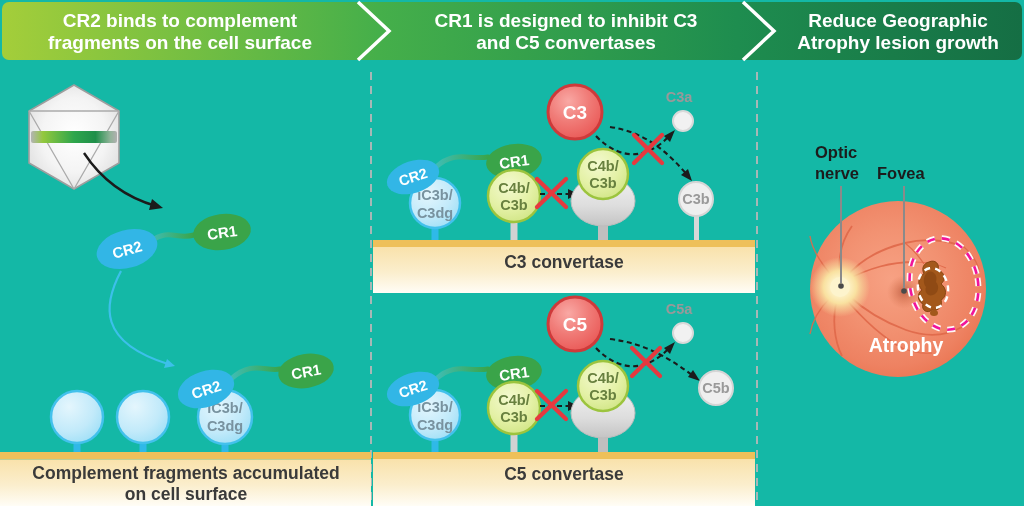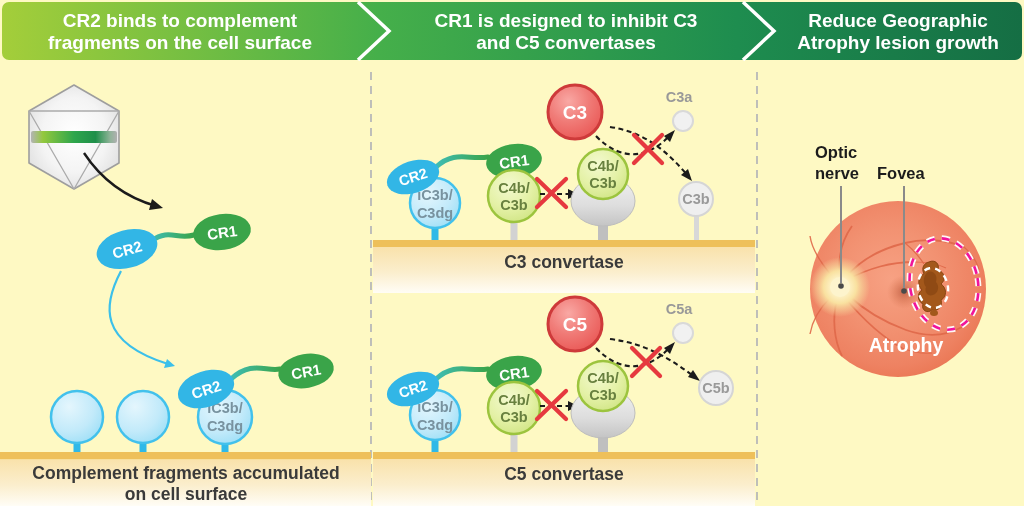--- a/index.html
+++ b/index.html
@@ -1,16 +1,16 @@
 <!DOCTYPE html>
 <html><head>
 <meta charset="utf-8">
 <style>
   html,body{margin:0;padding:0;background:#fff;}
-  .canvas{position:relative;width:1024px;height:506px;background:#fef9c3;overflow:hidden;
+  .canvas{position:relative;width:1024px;height:506px;background:#14b8a6;overflow:hidden;
           font-family:"Liberation Sans",sans-serif;}
   svg{display:block;}
   text{font-family:"Liberation Sans",sans-serif;font-weight:bold;}
   .hdr-txt{fill:#ffffff;font-size:19px;}
   .mol-lbl{fill:#ffffff;font-size:15px;}
   .mol-lbl-sm{fill:#ffffff;font-size:14.5px;}
   .ic3b-lbl{fill:#78929f;font-size:14.5px;}
   .c4b-lbl{fill:#68803f;font-size:14.5px;}
   .sub-lbl{fill:#ffffff;font-size:19px;}
   .prod-lbl{fill:#999999;font-size:14.5px;}

